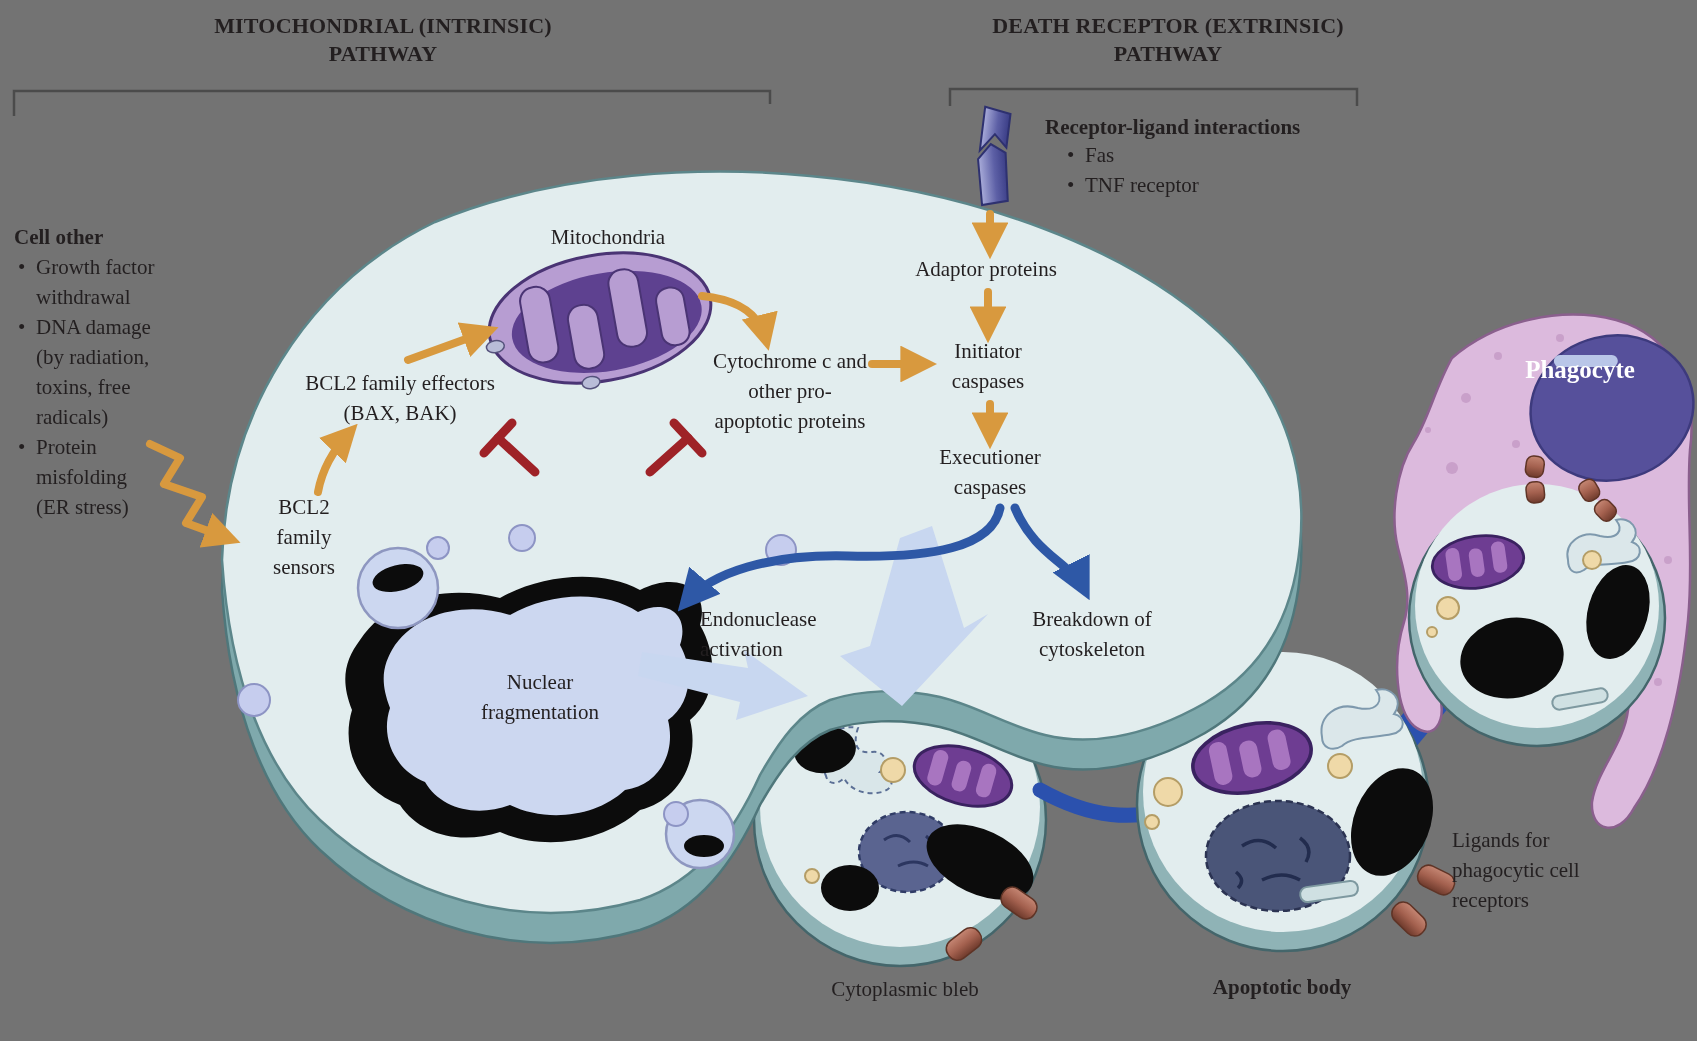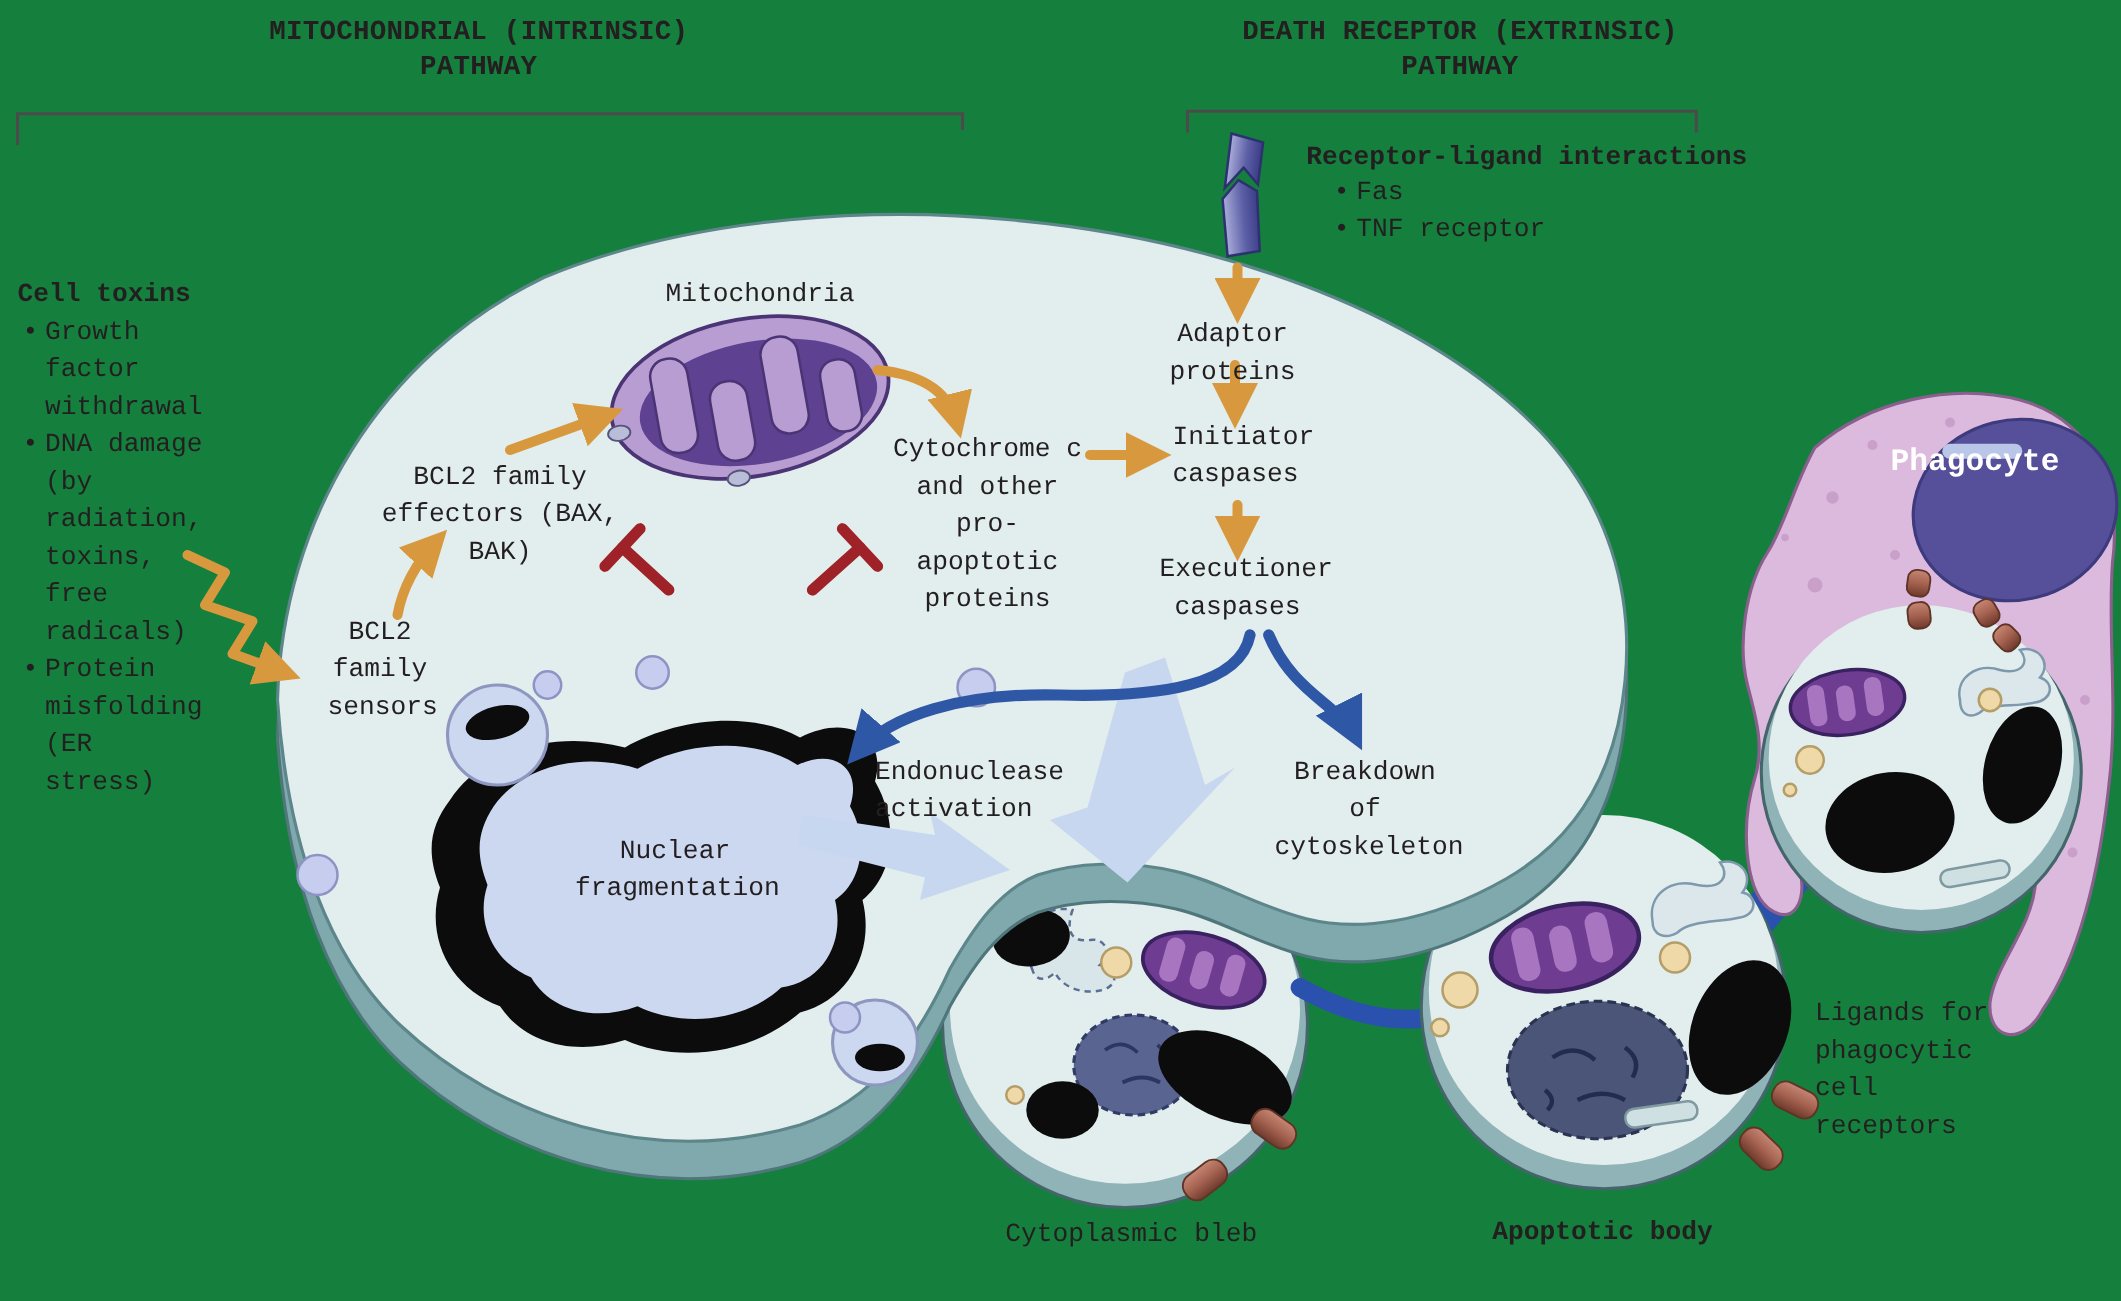--- a/index.html
+++ b/index.html
@@ -1,20 +1,20 @@
 <!DOCTYPE html>
 <html><head>
 <meta charset="utf-8">
 <style>
   html,body{margin:0;padding:0;background:#ffffff;}
   .canvas{
     position:relative;
     width:1697px;height:1041px;
-    background:#15803d;
-    font-family:Liberation Mono, monospace;
+    background:#737373;
+    font-family:Liberation Serif, serif;
     color:#231f20;
     overflow:hidden;
   }
   svg{position:absolute;left:0;top:0;}
   .lbl{
     position:absolute;
     font-size:21px;
     line-height:30px;
     white-space:normal;
   }
@@ -208,21 +208,21 @@
 
 <div class="lbl title" style="left:383px;top:12px;width:460px;">
   <div>MITOCHONDRIAL (INTRINSIC)</div>
   <div>PATHWAY</div>
 </div>
 <div class="lbl title" style="left:1168px;top:12px;width:460px;">
   <div>DEATH RECEPTOR (EXTRINSIC)</div>
   <div>PATHWAY</div>
 </div>
 
-<div class="lbl bold" style="left:14px;top:222px;">Cell toxins</div>
+<div class="lbl bold" style="left:14px;top:222px;">Cell other</div>
 <div class="lbl" style="left:14px;top:252px;width:152px;">
   <div class="bullet-item">Growth factor withdrawal</div>
   <div class="bullet-item">DNA damage (by radiation, toxins, free radicals)</div>
   <div class="bullet-item">Protein misfolding (ER stress)</div>
 </div>
 
 <div class="lbl bold" style="left:1045px;top:112px;">Receptor-ligand interactions</div>
 <div class="lbl" style="left:1063px;top:140px;width:220px;">
   <div class="bullet-item">Fas</div>
   <div class="bullet-item">TNF receptor</div>
@@ -233,16 +233,16 @@
 <div class="lbl ctr" style="left:304px;top:492px;width:84px;">BCL2 family sensors</div>
 <div class="lbl ctr" style="left:790px;top:346px;width:160px;">Cytochrome c and other pro-apoptotic proteins</div>
 <div class="lbl ctr" style="left:986px;top:254px;width:200px;">Adaptor proteins</div>
 <div class="lbl ctr" style="left:988px;top:336px;width:100px;">Initiator caspases</div>
 <div class="lbl ctr" style="left:990px;top:442px;width:125px;">Executioner caspases</div>
 <div class="lbl" style="left:700px;top:604px;width:160px;">Endonuclease activation</div>
 <div class="lbl ctr" style="left:1092px;top:604px;width:145px;">Breakdown of cytoskeleton</div>
 <div class="lbl ctr" style="left:540px;top:652px;width:160px;margin-top:15px;">Nuclear fragmentation</div>
 <div class="lbl ctr" style="left:905px;top:974px;width:220px;">Cytoplasmic bleb</div>
 <div class="lbl ctr bold" style="left:1282px;top:972px;width:220px;">Apoptotic body</div>
-<div class="lbl" style="left:1452px;top:797px;width:165px;">Ligands for phagocytic cell receptors</div>
+<div class="lbl" style="left:1452px;top:825px;width:165px;">Ligands for phagocytic cell receptors</div>
 <div class="lbl ctr bold white" style="left:1580px;top:355px;font-size:25px;">Phagocyte</div>
 
 </div>
 
 </body></html>

